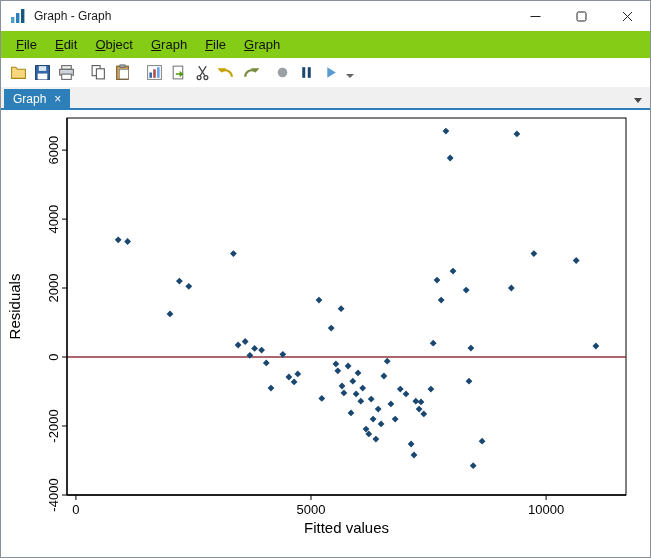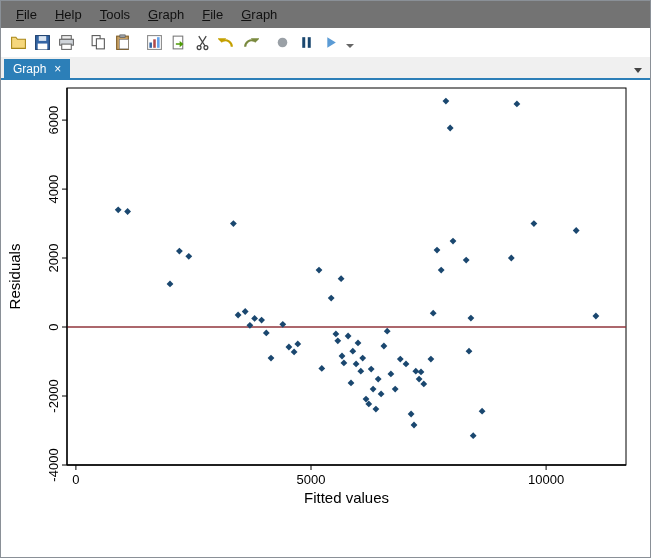--- a/index.html
+++ b/index.html
@@ -8,21 +8,21 @@
 
   
   .titlebar { height:30px; flex:0 0 30px; display:flex; align-items:center; background:#ffffff; }
   .app-icon { margin-left:9px; width:16px; height:16px; flex:0 0 16px; }
   .title-text { font-size:12px; color:#1a1a1a; margin-left:8px; }
   .win-controls { margin-left:auto; display:flex; height:100%; }
   .win-btn { width:46px; height:100%; display:flex; align-items:center; justify-content:center; }
 
   
   .menubar { height:27px; flex:0 0 27px; display:flex; align-items:center; padding-left:6px;
-             background:#737373; font-size:13px; color:#111; }
+             background:#84cc16; font-size:13px; color:#111; }
   .menu-item { display:block; padding:4px 9px; }
   .menu-item::first-letter { text-decoration:underline; }
 
   
   .toolbar { height:29px; flex:0 0 29px; display:flex; align-items:center; padding-left:5px;
              background:#ffffff; }
   .tool-btn { width:24px; height:24px; display:flex; align-items:center; justify-content:center; }
   .tool-sep { width:8px; }
   .tool-overflow { width:0; height:0; border-left:4px solid transparent; border-right:4px solid transparent;
                    border-top:4px solid #666; margin-left:4px; margin-top:6px; }
@@ -40,25 +40,51 @@
   
   .graph-area { flex:1 1 auto; background:#ffffff; position:relative; }
   .graph-area svg { position:absolute; left:0; top:0; }
   svg text { font-family:"Liberation Sans",sans-serif; fill:#000; }
 </style>
 </head>
 <body>
 
 <div class="window">
 
+  <div class="titlebar">
+    <svg class="app-icon" viewBox="0 0 16 16">
+      <rect x="1" y="9" width="3.4" height="6" fill="#4aa3c7"></rect>
+      <rect x="6" y="5" width="3.4" height="10" fill="#2c7fb8"></rect>
+      <rect x="11" y="1" width="3.4" height="14" fill="#18577e"></rect>
+    </svg>
+    <span class="title-text">Graph - Graph</span>
+    <div class="win-controls">
+      <div class="win-btn">
+        <svg width="11" height="11" viewBox="0 0 11 11">
+          <line x1="0.5" y1="5.5" x2="10.5" y2="5.5" stroke="#222" stroke-width="1"></line>
+        </svg>
+      </div>
+      <div class="win-btn">
+        <svg width="11" height="11" viewBox="0 0 11 11">
+          <rect x="1" y="1" width="9" height="9" fill="none" stroke="#222" stroke-width="1" rx="1.5"></rect>
+        </svg>
+      </div>
+      <div class="win-btn">
+        <svg width="11" height="11" viewBox="0 0 11 11">
+          <line x1="1" y1="1" x2="10" y2="10" stroke="#222" stroke-width="1"></line>
+          <line x1="10" y1="1" x2="1" y2="10" stroke="#222" stroke-width="1"></line>
+        </svg>
+      </div>
+    </div>
+  </div>
 
   <div class="menubar">
     <span class="menu-item">File</span>
-    <span class="menu-item">Help</span>
-    <span class="menu-item">Tools</span>
+    <span class="menu-item">Edit</span>
+    <span class="menu-item">Object</span>
     <span class="menu-item">Graph</span>
     <span class="menu-item">File</span>
     <span class="menu-item">Graph</span>
   </div>
 
   <div class="toolbar">
     <div class="tool-btn">
       <svg width="17" height="17" viewBox="0 0 16 16">
         <path d="M1.5 13.5V3h4l1.5 2h7.5v8.5z" fill="#f6d77c" stroke="#a98718" stroke-width="1"></path>
       </svg>

